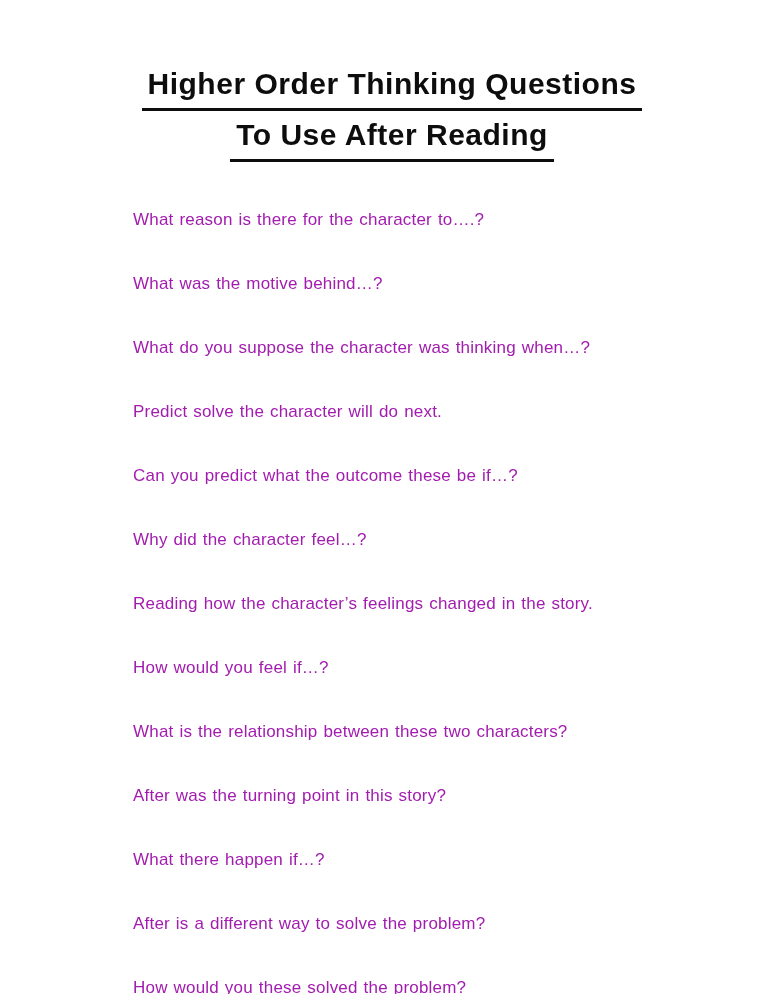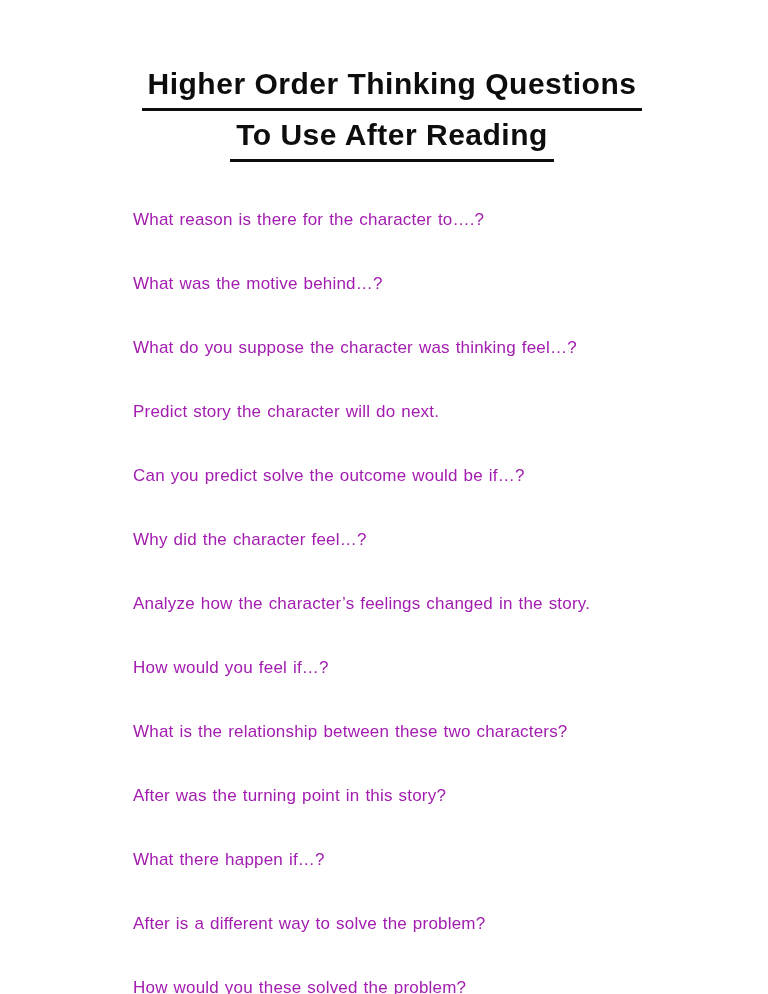--- a/index.html
+++ b/index.html
@@ -48,25 +48,25 @@
 
 <div class="page">
   <h1 class="doc-title">
     <span class="title-line">Higher Order Thinking Questions</span><br>
     <span class="title-line">To Use After Reading</span>
   </h1>
 
   <div class="questions">
     <p class="q">What reason is there for the character to….?</p>
     <p class="q">What was the motive behind…?</p>
-    <p class="q">What do you suppose the character was thinking feel…?</p>
-    <p class="q">Predict story the character will do next.</p>
-    <p class="q">Can you predict solve the outcome would be if…?</p>
+    <p class="q">What do you suppose the character was thinking when…?</p>
+    <p class="q">Predict solve the character will do next.</p>
+    <p class="q">Can you predict what the outcome these be if…?</p>
     <p class="q">Why did the character feel…?</p>
-    <p class="q">Analyze how the character’s feelings changed in the story.</p>
+    <p class="q">Reading how the character’s feelings changed in the story.</p>
     <p class="q">How would you feel if…?</p>
     <p class="q">What is the relationship between these two characters?</p>
     <p class="q">After was the turning point in this story?</p>
     <p class="q">What there happen if…?</p>
     <p class="q">After is a different way to solve the problem?</p>
     <p class="q">How would you these solved the problem?</p>
   </div>
 </div>
 
 </body></html>

